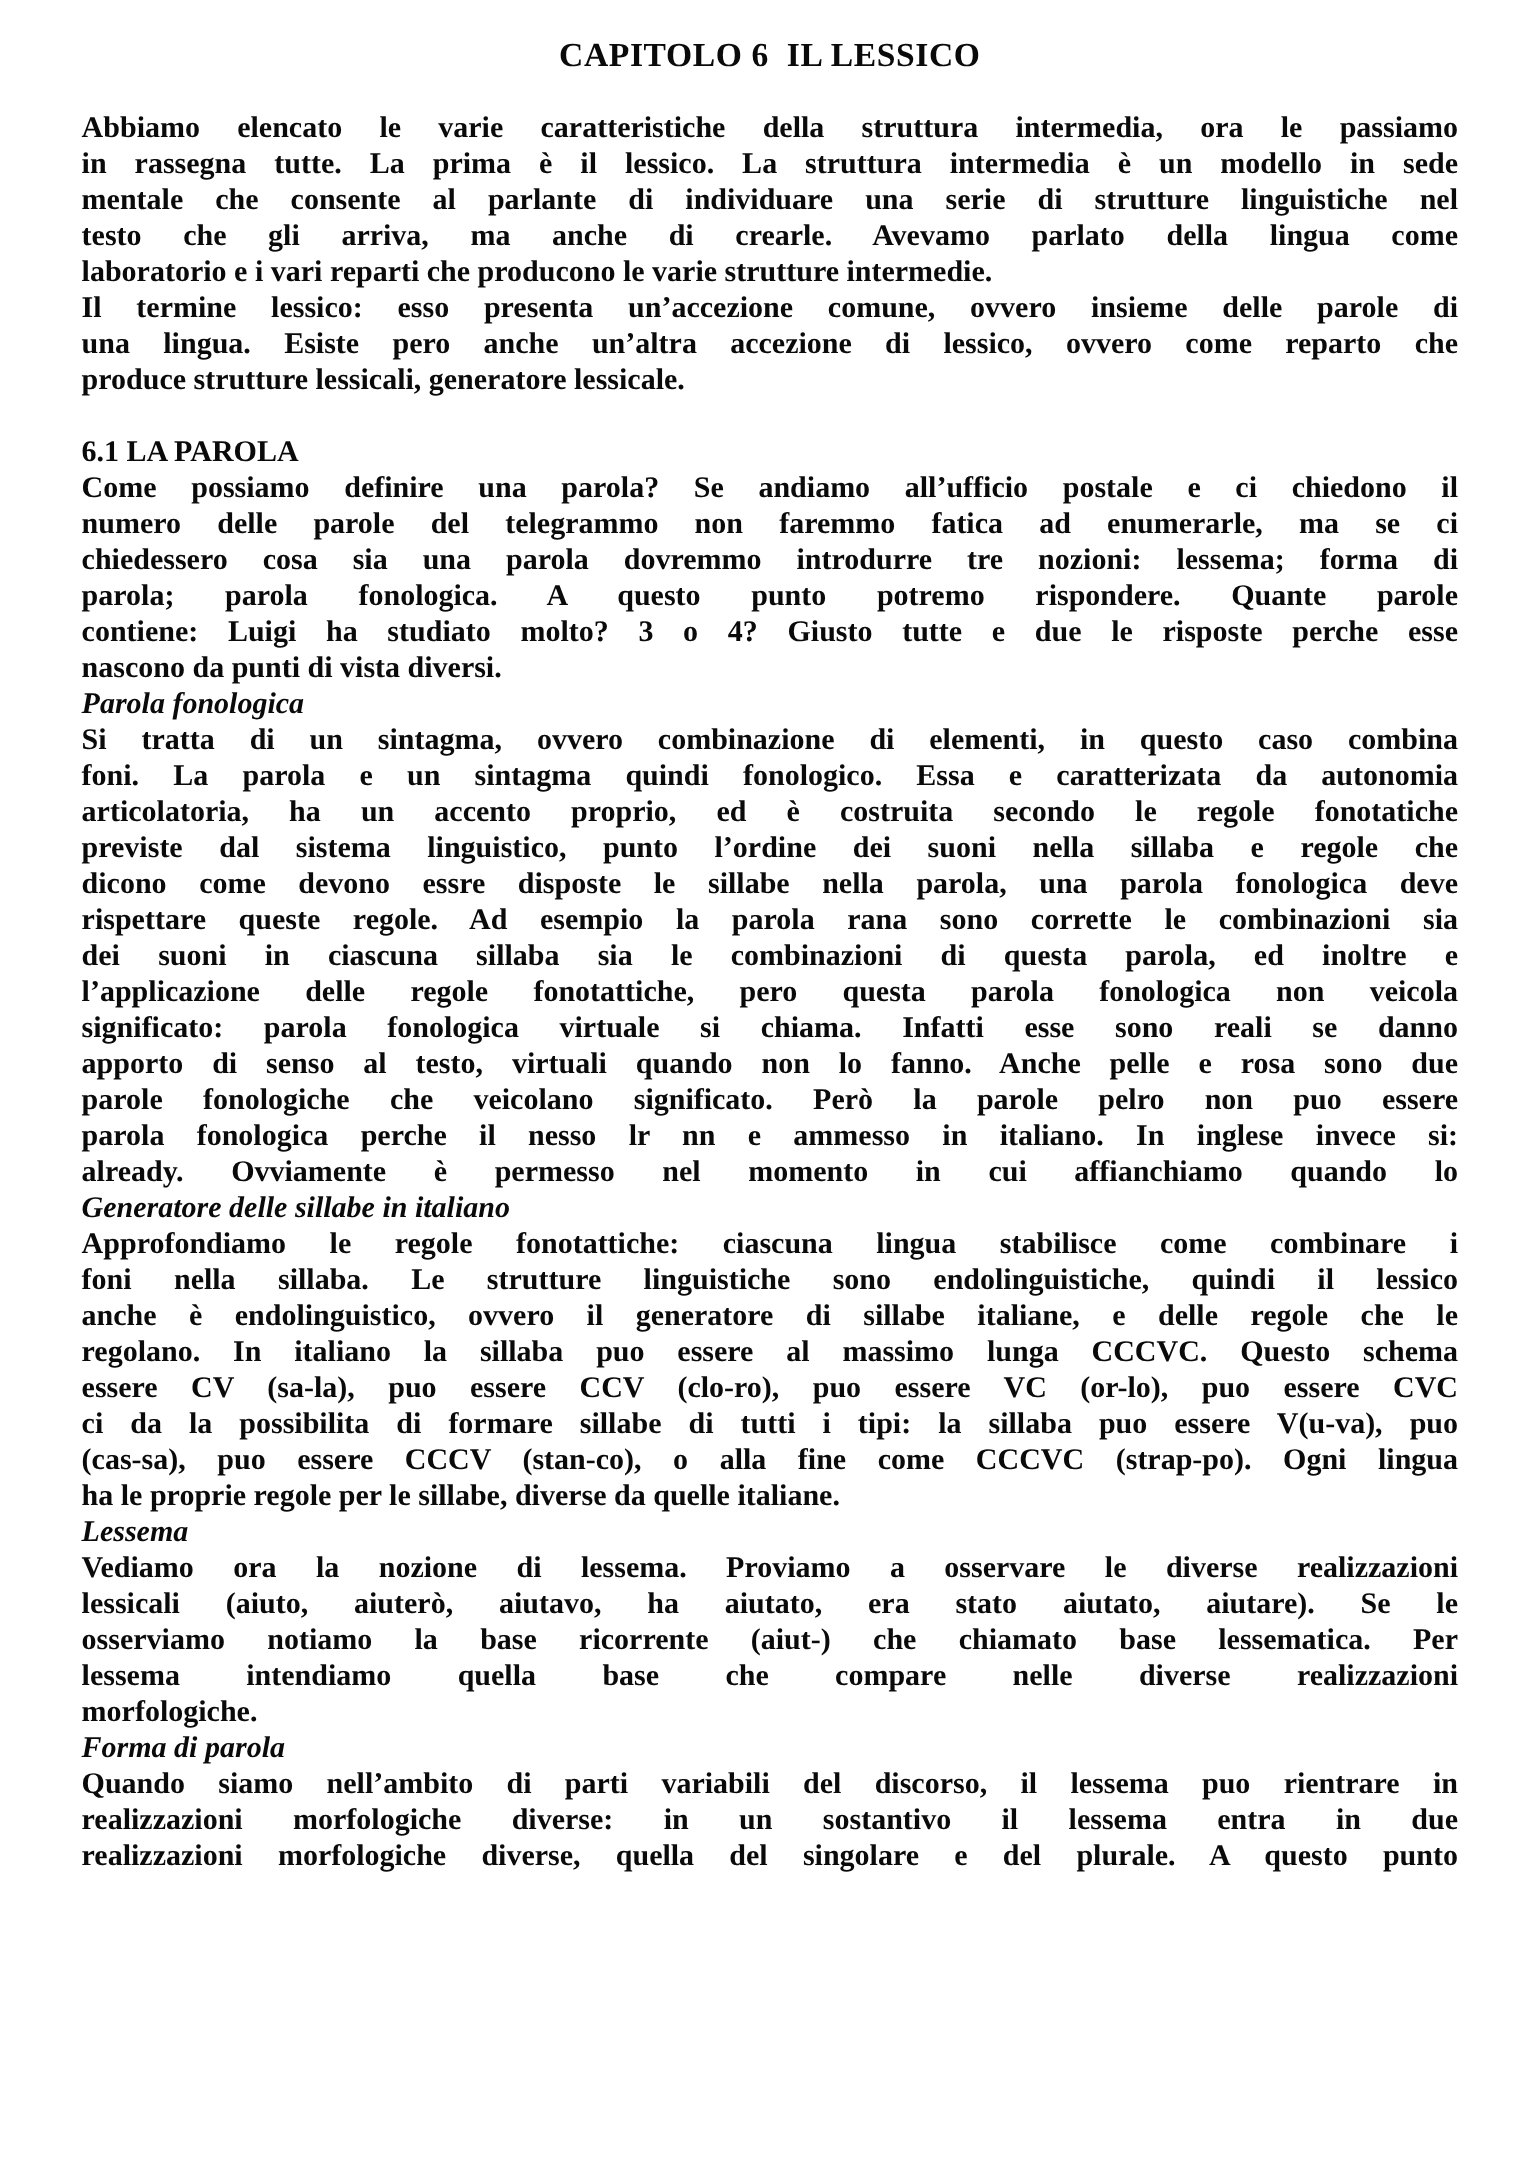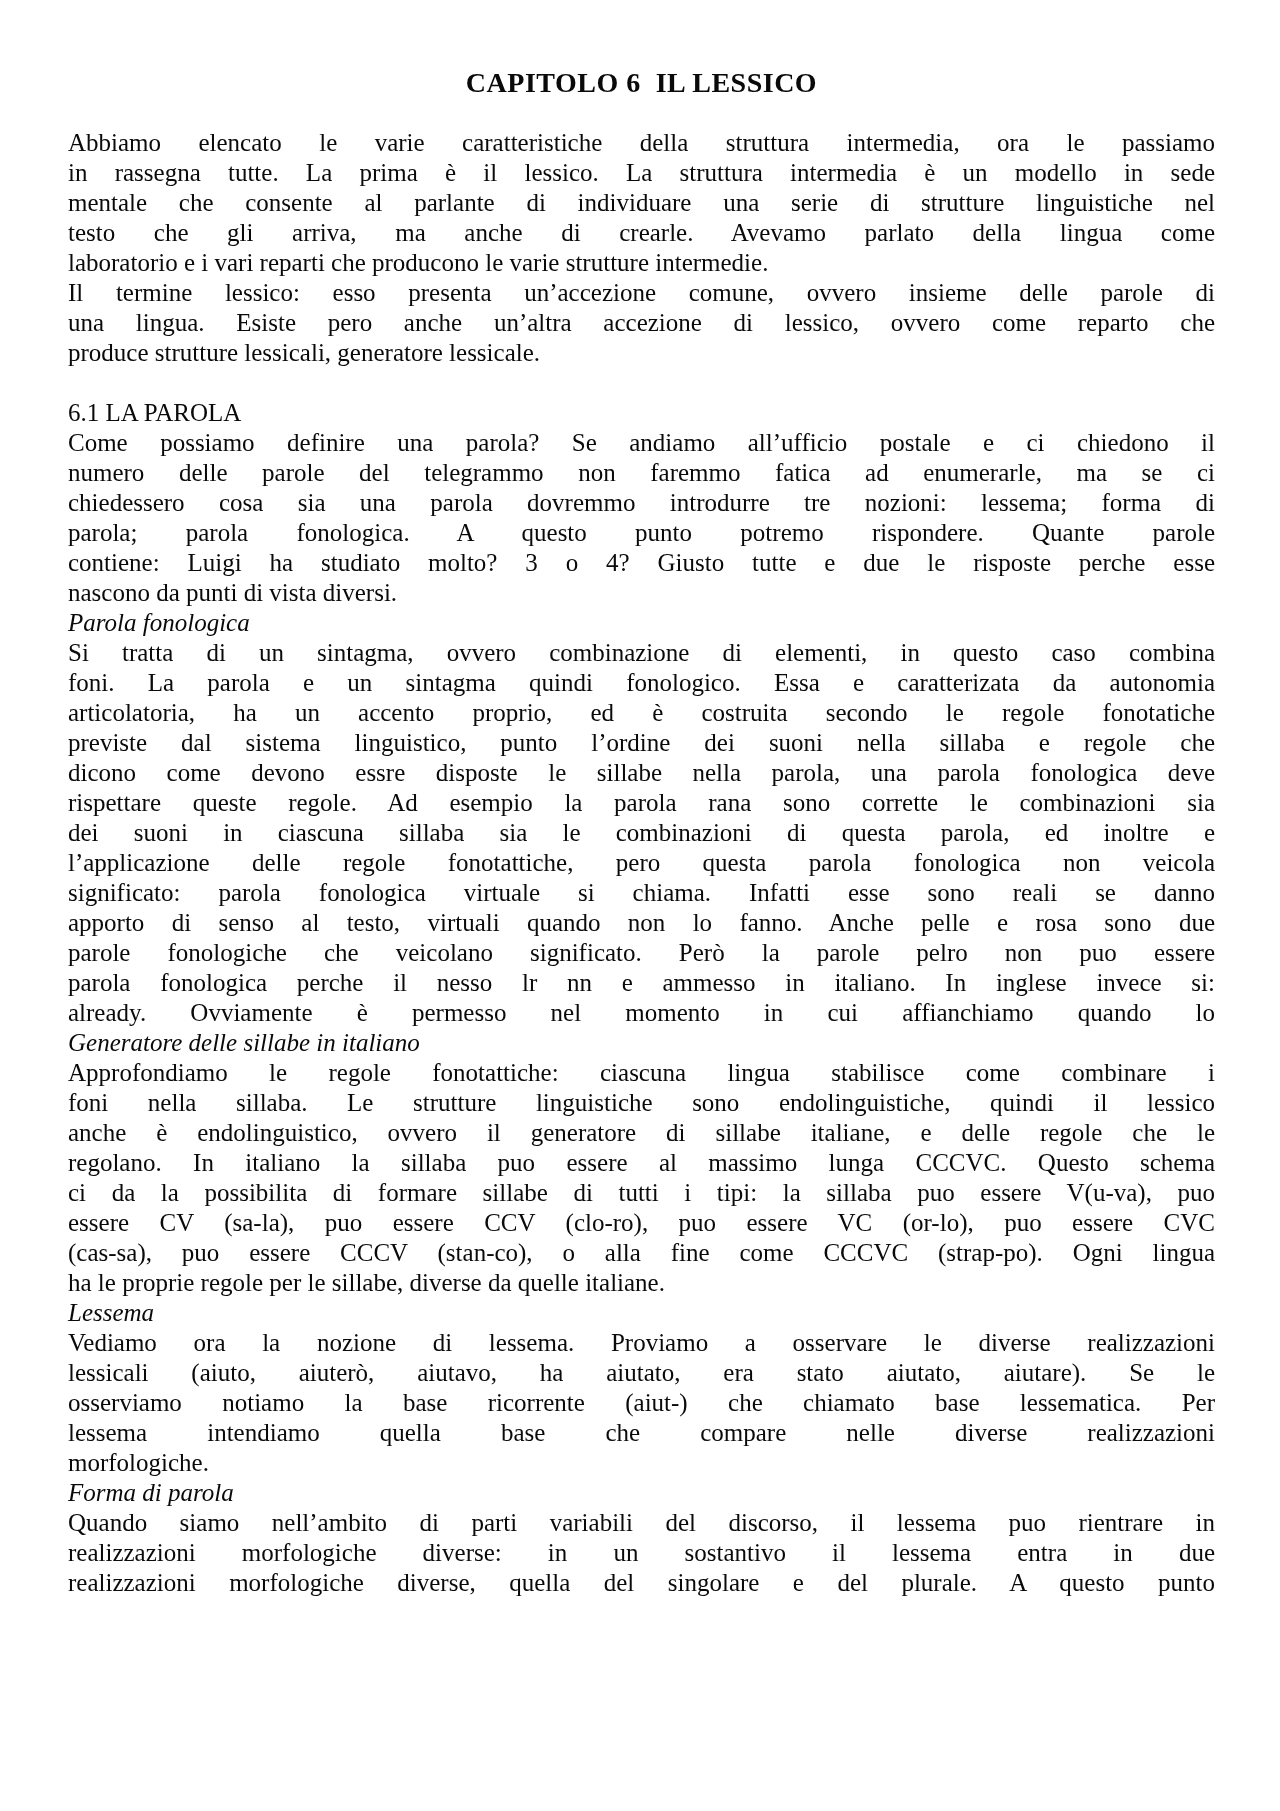--- a/index.html
+++ b/index.html
@@ -8,38 +8,39 @@
     height: 1811px;
     background: #ffffff;
     color: #0a0a0a;
     font-family: "Liberation Serif", "DejaVu Serif", serif;
     overflow: hidden;
   }
   .page {
     box-sizing: border-box;
     width: 1280px;
     height: 1811px;
-    padding: 68px 65px 0 68px;
+    padding: 32px 65px 0 68px;
   }
   .title {
     margin: 0;
     font-size: 28px;
     font-weight: bold;
     text-align: center;
     line-height: 30px;
     height: 30px;
     letter-spacing: 0.5px;
     white-space: pre;
   }
   .body { margin: 0; }
   .line {
     font-size: 25px;
     line-height: 30px;
     height: 30px;
     text-align: left;
+    font-weight: bold;
   }
   .line.just {
     text-align: justify;
     text-align-last: justify;
   }
   .spacer { height: 30px; }
   .section-heading { font-style: normal; }
   .subheading { font-style: italic; }
   .paragraph { margin: 0; }
 </style>
@@ -87,22 +88,22 @@
         <div class="line just">parole fonologiche che veicolano significato. Però la parole pelro non puo essere</div>
         <div class="line just">parola fonologica perche il nesso lr nn e ammesso in italiano. In inglese invece si:</div>
         <div class="line just">already. Ovviamente è permesso nel momento in cui affianchiamo quando lo</div>
       </div>
       <div class="line subheading">Generatore delle sillabe in italiano</div>
       <div class="paragraph">
         <div class="line just">Approfondiamo le regole fonotattiche: ciascuna lingua stabilisce come combinare i</div>
         <div class="line just">foni nella sillaba. Le strutture linguistiche sono endolinguistiche, quindi il lessico</div>
         <div class="line just">anche è endolinguistico, ovvero il generatore di sillabe italiane, e delle regole che le</div>
         <div class="line just">regolano. In italiano la sillaba puo essere al massimo lunga CCCVC. Questo schema</div>
+        <div class="line just">essere CV (sa-la), puo essere CCV (clo-ro), puo essere VC (or-lo), puo essere CVC</div>
         <div class="line just">ci da la possibilita di formare sillabe di tutti i tipi: la sillaba puo essere V(u-va), puo</div>
-        <div class="line just">essere CV (sa-la), puo essere CCV (clo-ro), puo essere VC (or-lo), puo essere CVC</div>
         <div class="line just">(cas-sa), puo essere CCCV (stan-co), o alla fine come CCCVC (strap-po). Ogni lingua</div>
         <div class="line">ha le proprie regole per le sillabe, diverse da quelle italiane.</div>
       </div>
       <div class="line subheading">Lessema</div>
       <div class="paragraph">
         <div class="line just">Vediamo ora la nozione di lessema. Proviamo a osservare le diverse realizzazioni</div>
         <div class="line just">lessicali (aiuto, aiuterò, aiutavo, ha aiutato, era stato aiutato, aiutare). Se le</div>
         <div class="line just">osserviamo notiamo la base ricorrente (aiut-) che chiamato base lessematica. Per</div>
         <div class="line just">lessema intendiamo quella base che compare nelle diverse realizzazioni</div>
         <div class="line">morfologiche.</div>

